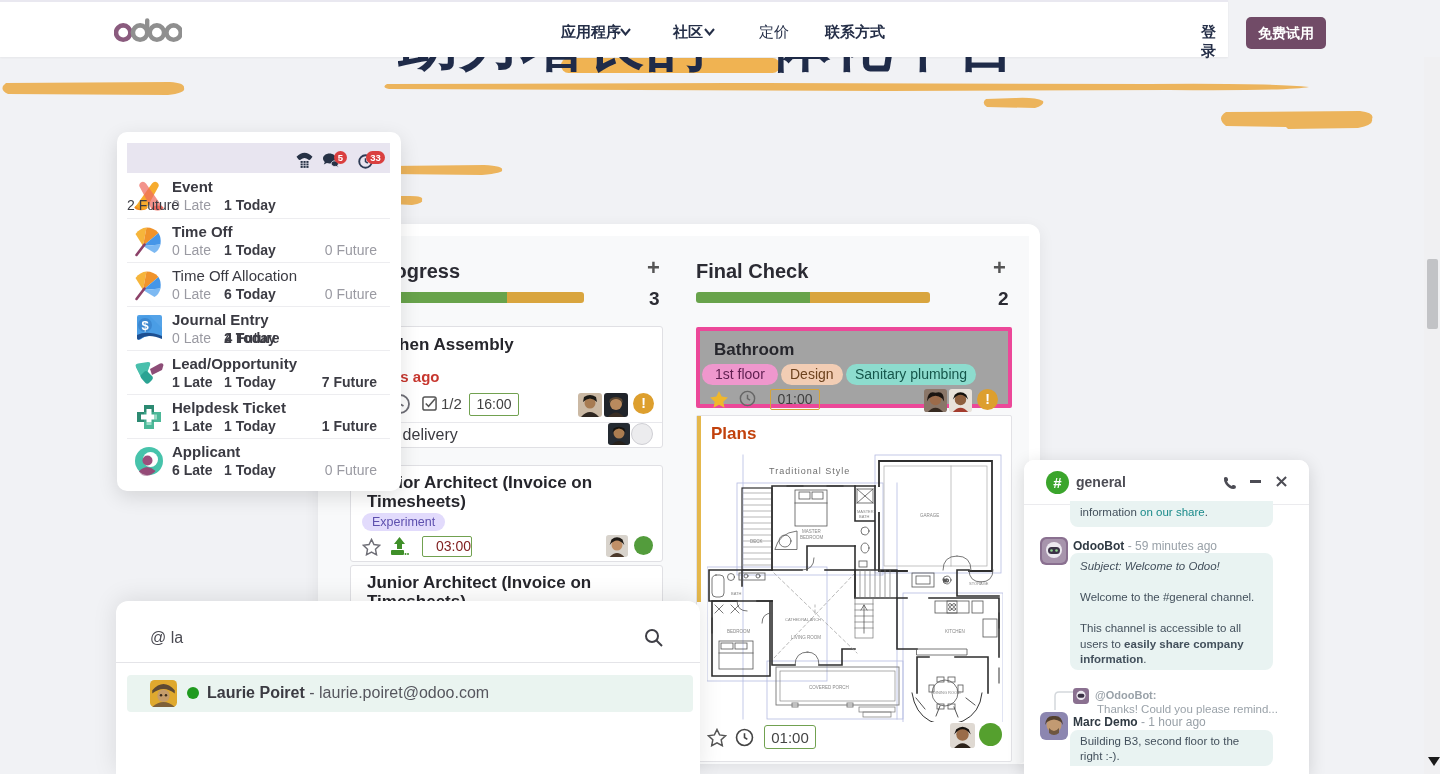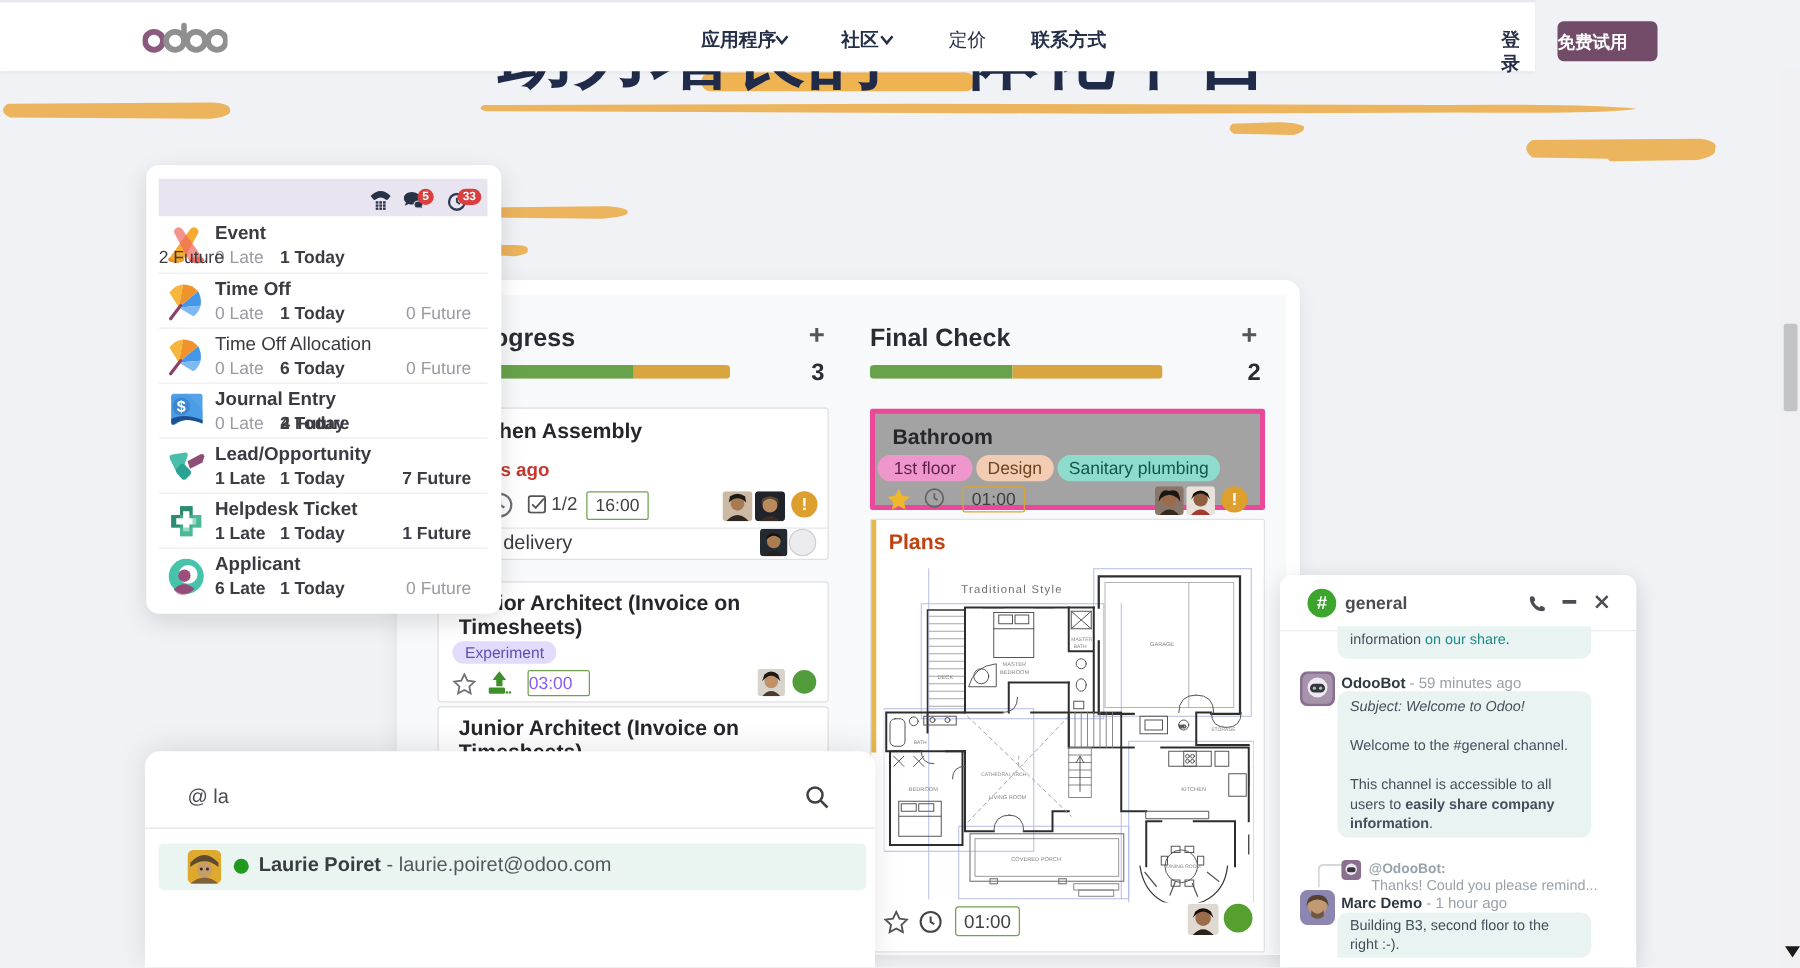--- a/index.html
+++ b/index.html
@@ -103,21 +103,21 @@
             <path d="M10 1.5 l2.6 5.4 6 .8 -4.4 4.1 1.1 5.9 -5.3 -2.9 -5.3 2.9 1.1 -5.9 -4.4 -4.1 6 -.8 z" fill="none" stroke="#6e6e76" stroke-width="1.5"></path>
           </svg>
 
       <svg class="abs" style="left:39px;top:70px" width="19" height="20" viewBox="0 0 19 20">
             <path d="M9.5 1 L15 8 H12 V13 H7 V8 H4 Z" fill="#3f8f29"></path>
             <rect x="1" y="14" width="13" height="5" rx="1" fill="#3f8f29"></rect>
             <circle cx="15.5" cy="18" r="1" fill="#3f8f29"></circle>
             <circle cx="18" cy="18" r="1" fill="#3f8f29"></circle>
           </svg>
 
-      <div class="abs" style="left:71px;top:70px;width:50px;height:21px;border:1.5px solid #71a150;border-radius:2px;font-size:14px;color:#8b5cf6;text-align:left;line-height:19px">03:00</div>
+      <div class="abs" style="left:71px;top:70px;width:50px;height:21px;border:1.5px solid #71a150;border-radius:2px;font-size:14px;color:#7f1d1d;text-align:right;line-height:19px">03:00</div>
 
       <svg class="abs" style="left:255px;top:69px" width="22" height="22" viewBox="0 0 24 24">
             <rect width="24" height="24" rx="3" fill="#d8d3cc"></rect>
             <circle cx="12" cy="11" r="6" fill="#c09068"></circle>
             <path d="M4 24 q8 -9 16 0 z" fill="#4c3a2c"></path>
             <path d="M4 11 q8 -10 16 0 l-2 -6 q-6 -5 -12 0 z" fill="#1e1a16"></path>
           </svg>
 
       <div class="abs" style="left:283px;top:70px;width:19px;height:19px;border-radius:50%;background:#539c3c"></div>
     </div>
@@ -668,18 +668,18 @@
   <svg class="abs" style="left:704px;top:26px" width="11" height="8" viewBox="0 0 11 8">
         <path d="M1 1 L5.5 6.5 L10 1" fill="none" stroke="#252f48" stroke-width="2"></path>
       </svg>
 
   <div class="abs" style="left:759px;top:21px;font-size:15px;font-weight:normal;color:#252f48">定价</div>
 
   <div class="abs" style="left:825px;top:21px;font-size:15px;font-weight:bold;color:#252f48">联系方式</div>
 
   <div class="abs" style="left:1201px;top:21px;font-size:15px;font-weight:bold;color:#252f48">登录</div>
 
-  <div class="abs" style="left:1246px;top:15px;width:80px;height:32px;background:#714b67;border-radius:5px;color:#fff;font-size:14px;font-weight:bold;text-align:left;line-height:32px">免费试用</div>
+  <div class="abs" style="left:1246px;top:15px;width:80px;height:32px;background:#714b67;border-radius:5px;color:#fff;font-size:14px;font-weight:bold;text-align:center;line-height:32px">免费试用</div>
 </div>
 
 <div class="abs" style="left:1428px;top:757px;width:0;height:0;border-left:6px solid transparent;border-right:6px solid transparent;border-top:9px solid #1a1a1a;z-index:9"></div>
 
 </div>
 
 </body></html>

